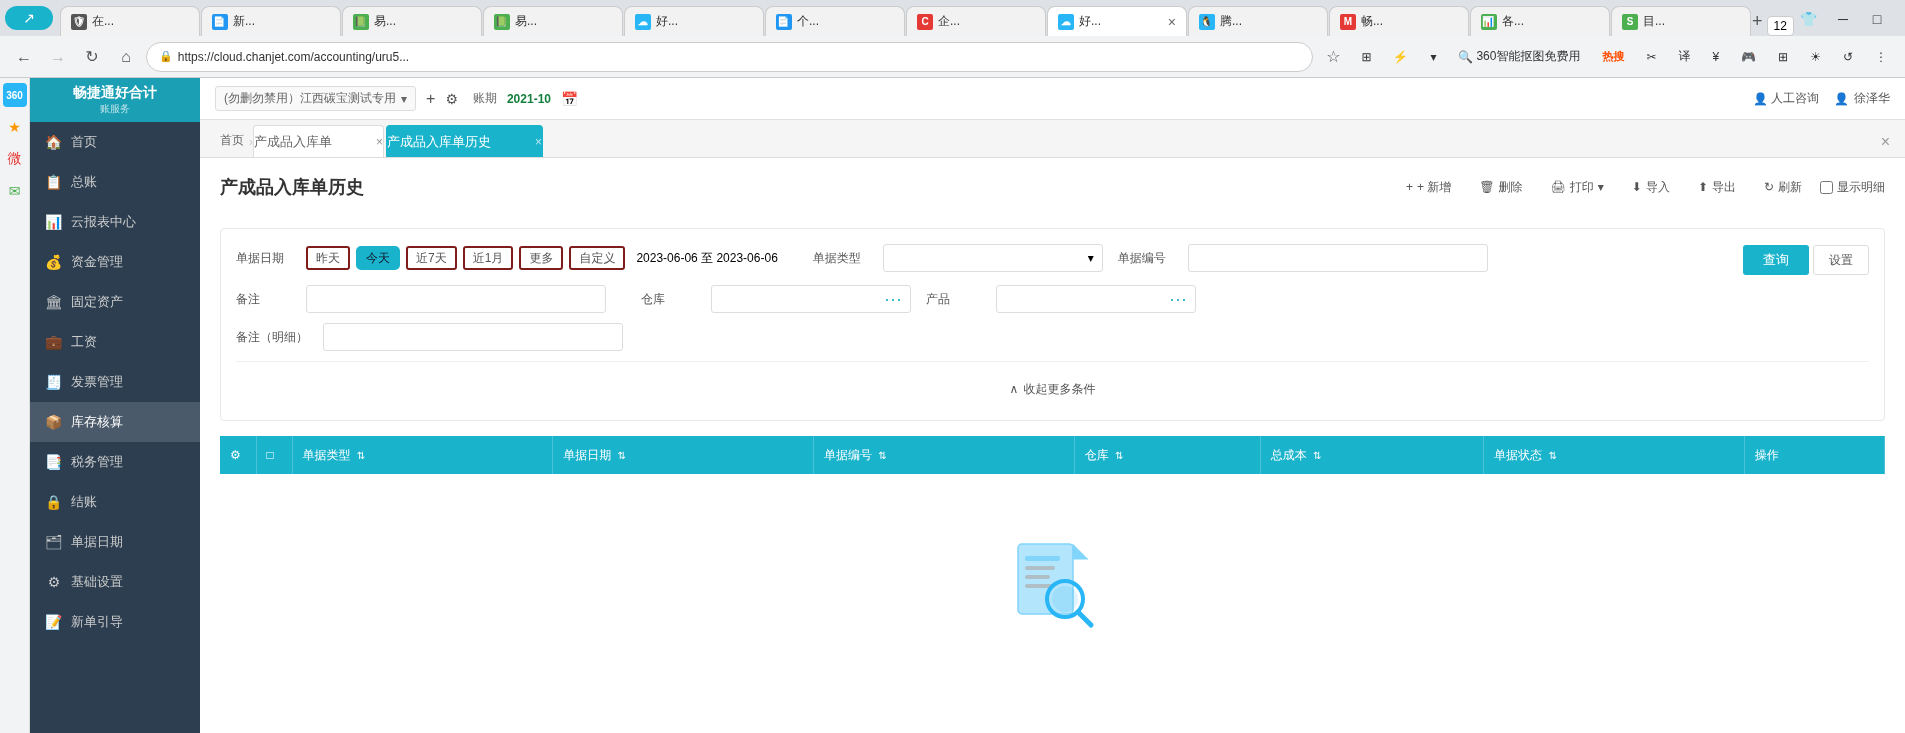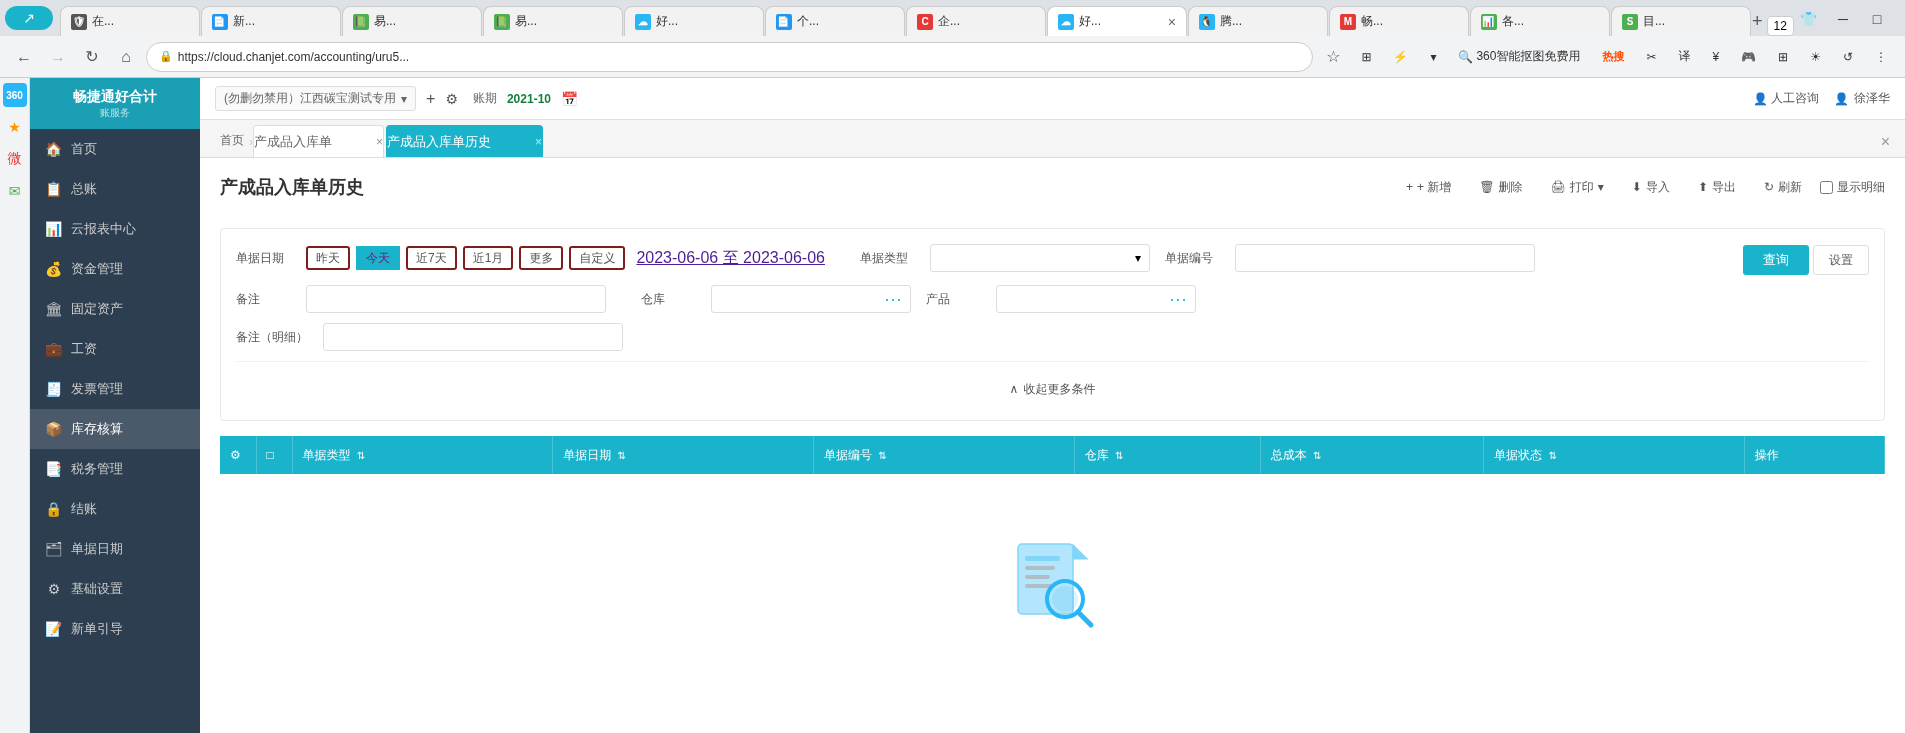--- a/index.html
+++ b/index.html
@@ -27,21 +27,21 @@
 
     
     .app-layout { display: flex; flex: 1; height: calc(100% - 78px); }
 
     
     .icon-bar { width: 30px; background: #f2f3f5; display: flex; flex-direction: column; align-items: center; padding-top: 5px; gap: 8px; border-right: 1px solid #ddd; }
     .icon-bar-item { width: 24px; height: 24px; border-radius: 4px; display: flex; align-items: center; justify-content: center; cursor: pointer; font-size: 14px; }
 
     
     .sidebar { width: 170px; background: #2c3e50; display: flex; flex-direction: column; }
-    .sidebar-header { height: 51px; background: #1a9fb5; display: flex; align-items: center; justify-content: center; flex-direction: column; }
+    .sidebar-header { height: 44px; background: #1a9fb5; display: flex; align-items: center; justify-content: center; flex-direction: column; }
     .sidebar-title { color: white; font-size: 14px; font-weight: bold; }
     .sidebar-subtitle { color: rgba(255,255,255,0.7); font-size: 10px; }
     .sidebar-nav { flex: 1; overflow-y: auto; }
     .sidebar-item { height: 40px; display: flex; align-items: center; padding: 0 15px; cursor: pointer; color: #ccc; font-size: 13px; gap: 8px; }
     .sidebar-item.active { background: rgba(255,255,255,0.15); color: white; }
     .sidebar-item .si-icon { width: 18px; height: 18px; display: flex; align-items: center; justify-content: center; font-size: 14px; }
 
     
     .main-content { flex: 1; background: #fff; display: flex; flex-direction: column; overflow: hidden; }
 
@@ -69,22 +69,22 @@
     .toolbar-btn { height: 28px; padding: 0 10px; display: flex; align-items: center; gap: 4px; font-size: 12px; color: #555; cursor: pointer; border: none; background: transparent; }
     .show-col-btn { display: flex; align-items: center; gap: 4px; font-size: 12px; color: #555; cursor: pointer; }
 
     
     .filter-section { background: #fff; border: 1px solid #e8e8e8; border-radius: 4px; padding: 12px 15px; margin-bottom: 15px; }
     .filter-row { display: flex; align-items: center; gap: 15px; margin-bottom: 10px; }
     .filter-row:last-child { margin-bottom: 0; }
     .filter-label { font-size: 12px; color: #555; white-space: nowrap; min-width: 55px; }
     .date-filter { display: flex; align-items: center; gap: 6px; }
     .date-preset { height: 24px; padding: 0 8px; font-size: 12px; cursor: pointer; border: 2px solid #7f1d1d; border-radius: 3px; background: #fff; color: #555; }
-    .date-preset.active { background: #1ab3cc; color: #701a75; border-color: #1ab3cc; border-radius: 0; }
-    .date-range { font-size: 16px; color: #4c1d95; margin-left: 5px; text-decoration: underline; }
+    .date-preset.active { background: #1ab3cc; color: #0f172a; border-color: #1ab3cc; border-radius: 5px; }
+    .date-range { font-size: 12px; color: #000000; margin-left: 5px; }
     .filter-select { height: 28px; padding: 0 8px; font-size: 12px; border: 1px solid #ddd; border-radius: 3px; min-width: 200px; display: flex; align-items: center; justify-content: space-between; cursor: pointer; }
     .filter-input { height: 28px; padding: 0 8px; font-size: 12px; border: 1px solid #ddd; border-radius: 3px; width: 300px; }
     .filter-dots { color: #1ab3cc; font-size: 18px; cursor: pointer; }
 
     .collapse-btn { height: 28px; margin: 5px auto; display: flex; align-items: center; justify-content: center; gap: 5px; font-size: 12px; color: #555; cursor: pointer; width: 120px; }
     .collapse-bar { text-align: center; border-top: 1px solid #f0f0f0; padding-top: 8px; }
 
     
     .query-btn { height: 30px; padding: 0 20px; background: #1ab3cc; color: white; border: none; border-radius: 3px; font-size: 13px; cursor: pointer; }
     .settings-btn { height: 30px; padding: 0 15px; background: #fff; color: #555; border: 1px solid #ddd; border-radius: 3px; font-size: 12px; cursor: pointer; margin-top: 4px; }

